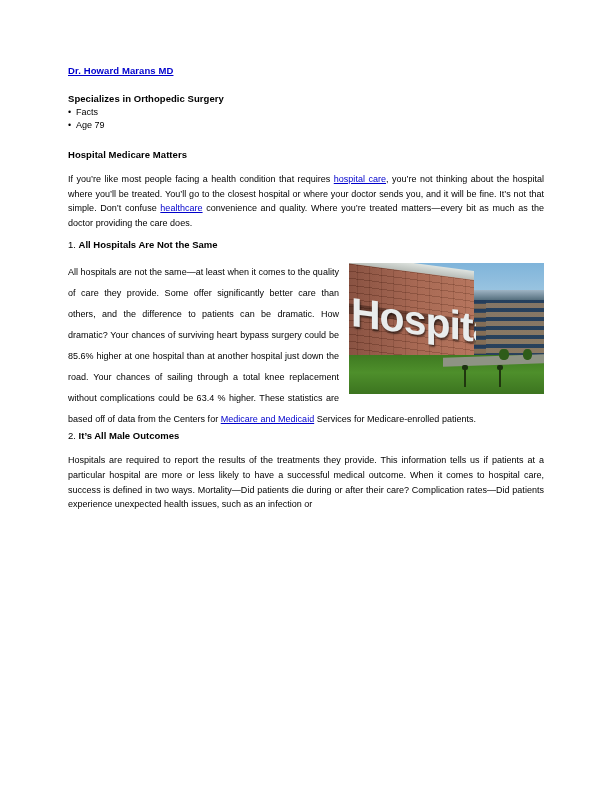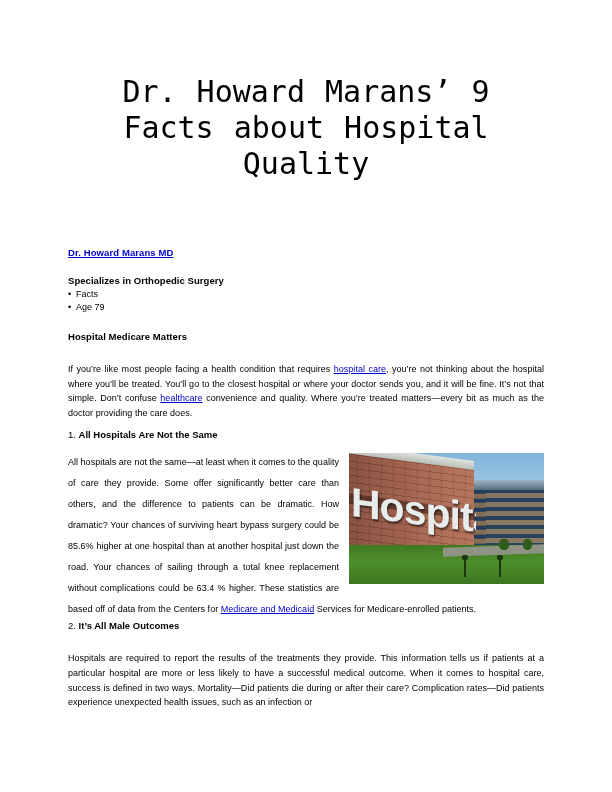--- a/index.html
+++ b/index.html
@@ -84,21 +84,21 @@
   .section-head {
     font-size: 9.5px;
     font-weight: bold;
     margin-top: 17px;
     letter-spacing: 0.05px;
   }
 
   .para {
     font-size: 9px;
     line-height: 14.6px;
-    margin-top: 20px;
+    margin-top: 12px;
     text-align: justify;
     letter-spacing: 0.02px;
   }
 
   .num-head {
     font-size: 9.5px;
     font-weight: 400;
   }
   .num-head b {
     font-weight: bold;
@@ -231,21 +231,20 @@
     width: 6px; height: 5px;
     background: #1c3210;
     border-radius: 2px;
   }
 </style>
 </head>
 <body>
 
 <div class="page">
 
-  <h1 class="doc-title">Dr. Howard Marans’ 9 Facts about Hospital Quality</h1>
 
   <div class="byline-block">
     <a href="#" class="link author-link">Dr. Howard Marans MD</a>
 
     <div class="sub-head">Specializes in Orthopedic Surgery</div>
 
     <ul class="bullets">
       <li>Facts</li>
       <li>Age 79</li>
     </ul>

